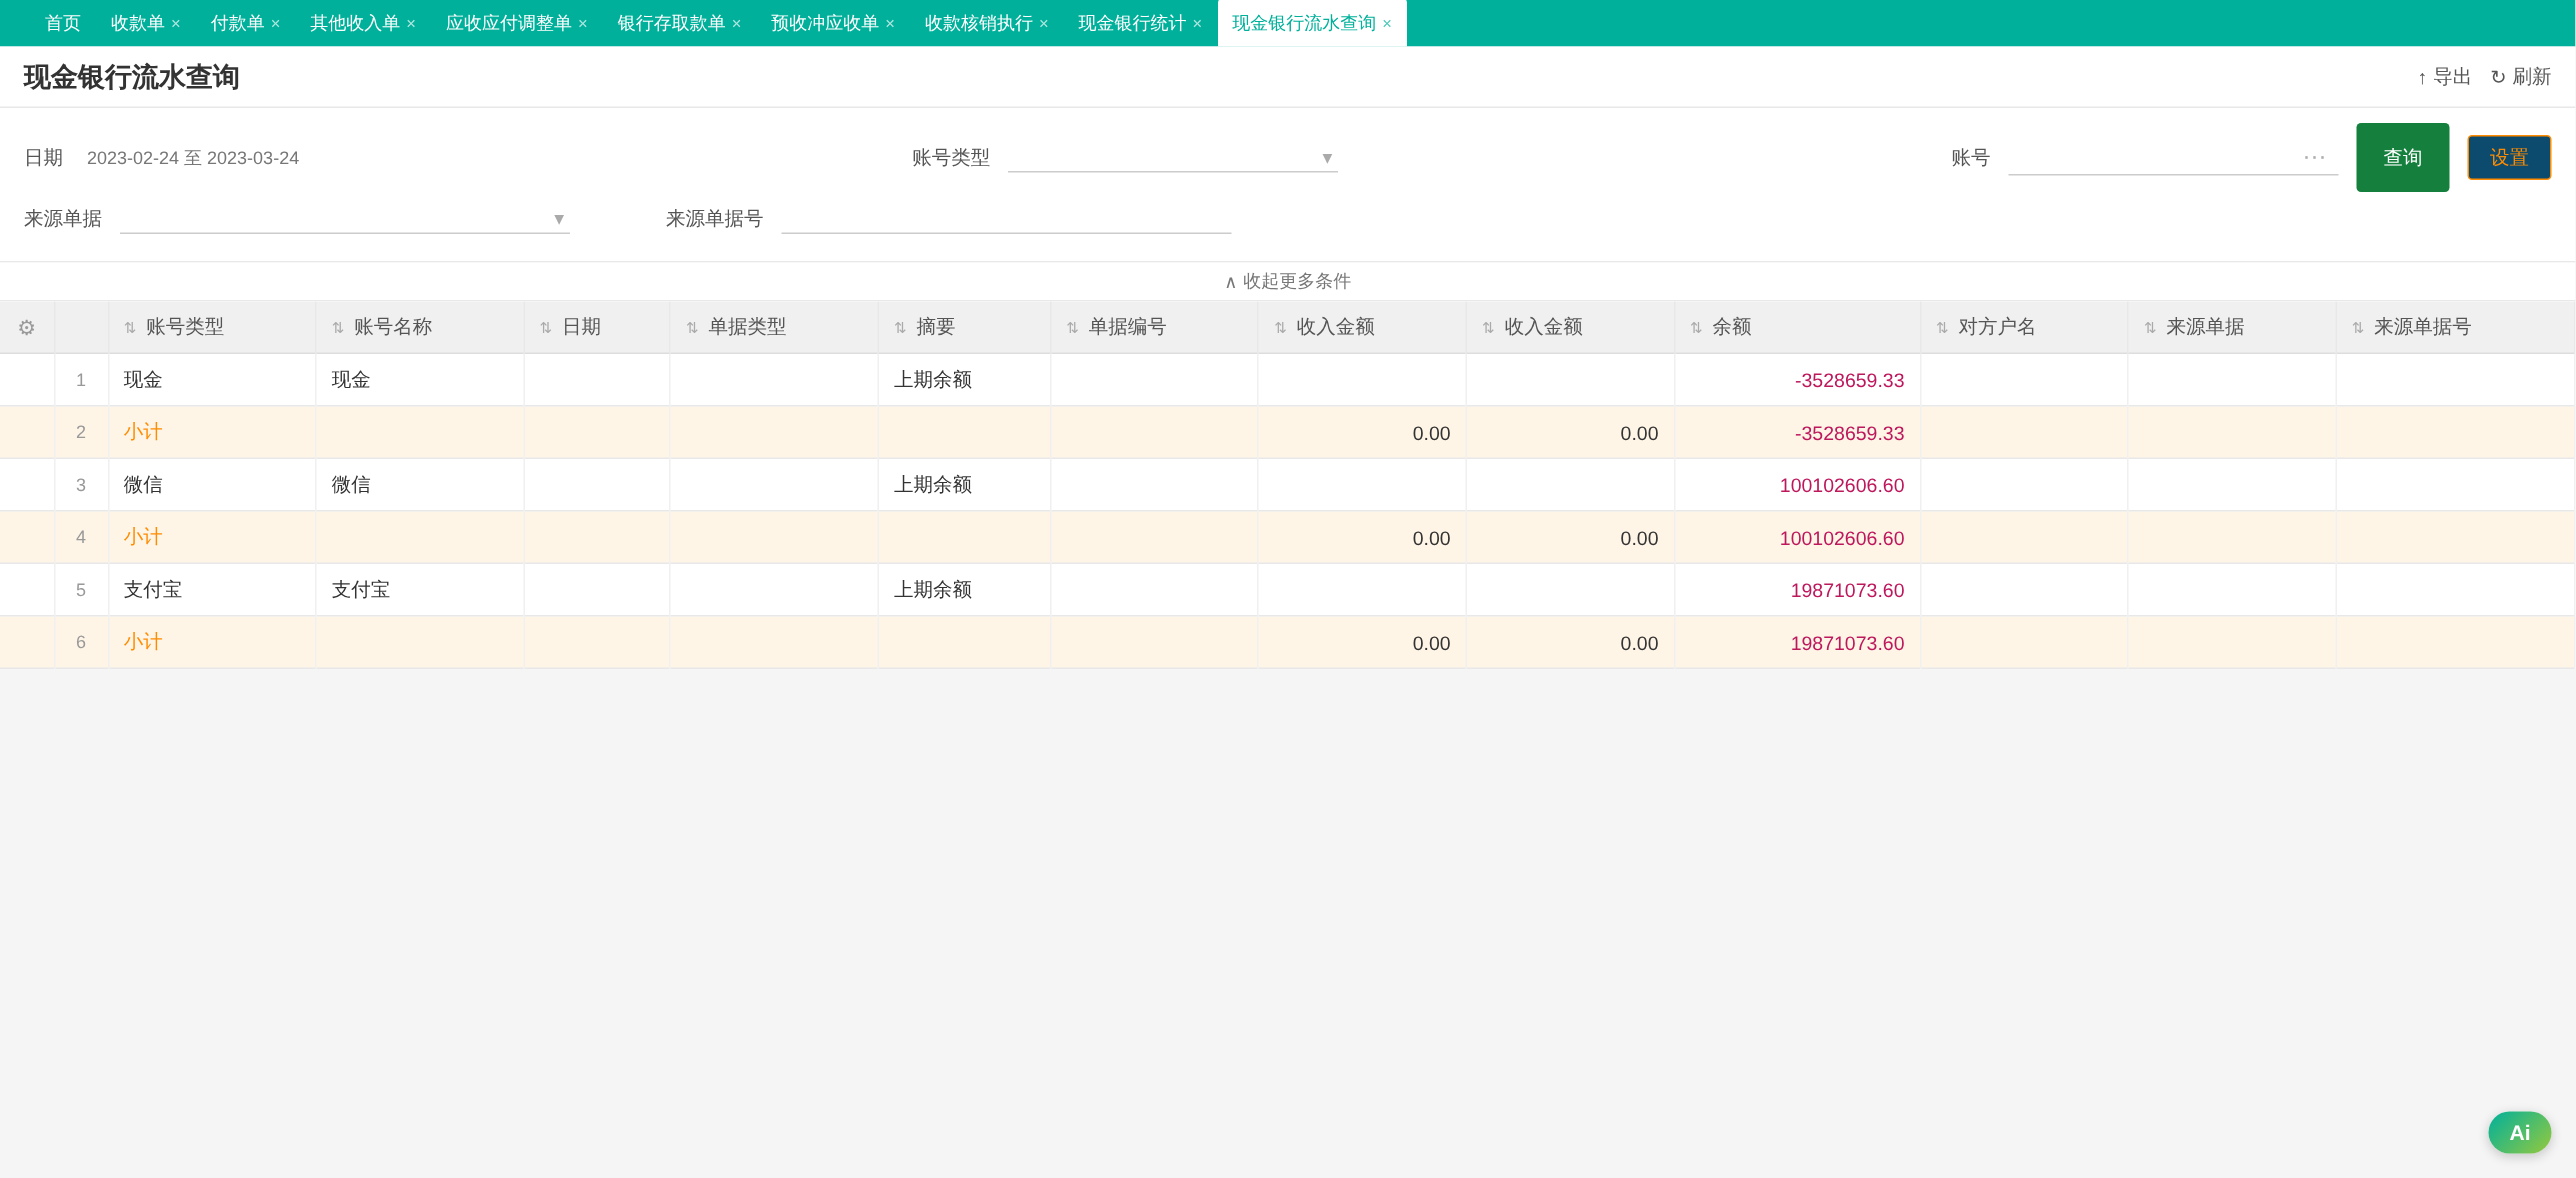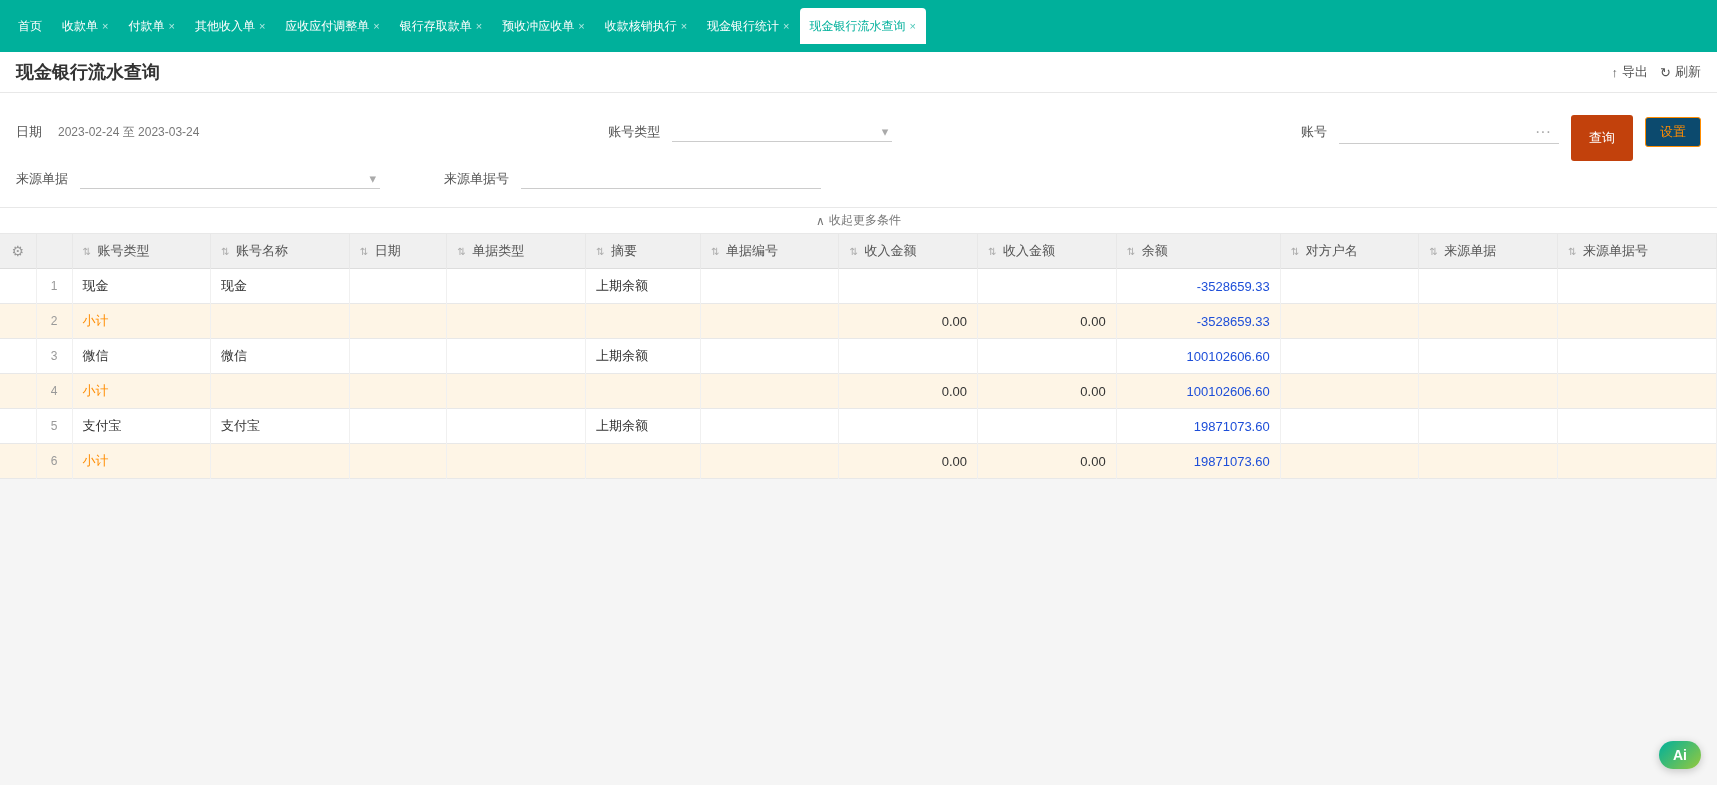--- a/index.html
+++ b/index.html
@@ -3,22 +3,22 @@
   <meta charset="utf-8">
   <style>
     * { box-sizing: border-box; margin: 0; padding: 0; }
     body { font-family: "Microsoft YaHei", Arial, sans-serif; font-size: 13px; background: #f5f5f5; color: #333; }
 
     
     .top-nav {
       background: #00b09b;
       display: flex;
       align-items: center;
-      height: 52px;
-      padding: 0 8px;
+      height: 31px;
+      padding: 0 20px;
       overflow: hidden;
     }
     .nav-tab {
       display: inline-flex;
       align-items: center;
       padding: 0 10px;
       height: 36px;
       color: #fff;
       font-size: 12px;
       cursor: pointer;
@@ -140,28 +140,27 @@
       background: transparent;
     }
     .dots-btn {
       color: #aaa;
       cursor: pointer;
       font-size: 16px;
       padding: 0 4px;
     }
 
     .query-btn {
-      background: #c2410c;
+      background: #15803d;
       color: #fff;
       border: none;
       padding: 14px 18px;
       border-radius: 3px;
       cursor: pointer;
       font-size: 13px;
-      margin-top: 12px;
     }
     .setting-btn {
       background: #0c4a6e;
       color: #ff8c00;
       border: 1px solid #ff8c00;
       padding: 5px 14px;
       border-radius: 3px;
       cursor: pointer;
       font-size: 13px;
     }
@@ -214,21 +213,21 @@
     }
     tbody tr:nth-child(odd) { background: #fff; }
     tbody tr.subtotal-row { background: #fef5e6; }
     tbody td {
       padding: 8px 10px;
       white-space: nowrap;
       border-right: 1px solid #f0f0f0;
     }
     .td-num { text-align: right; }
     .td-center { text-align: center; }
-    .td-orange { color: #1d4ed8; }
+    .td-orange { color: #be185d; }
     .row-num { color: #999; font-size: 12px; }
     .subtotal-label { color: #ff8c00; }
 
     
     .gear-col { width: 36px; text-align: center; }
     .gear-icon { color: #999; cursor: pointer; font-size: 14px; }
 
     
     .ai-badge {
       position: fixed;

